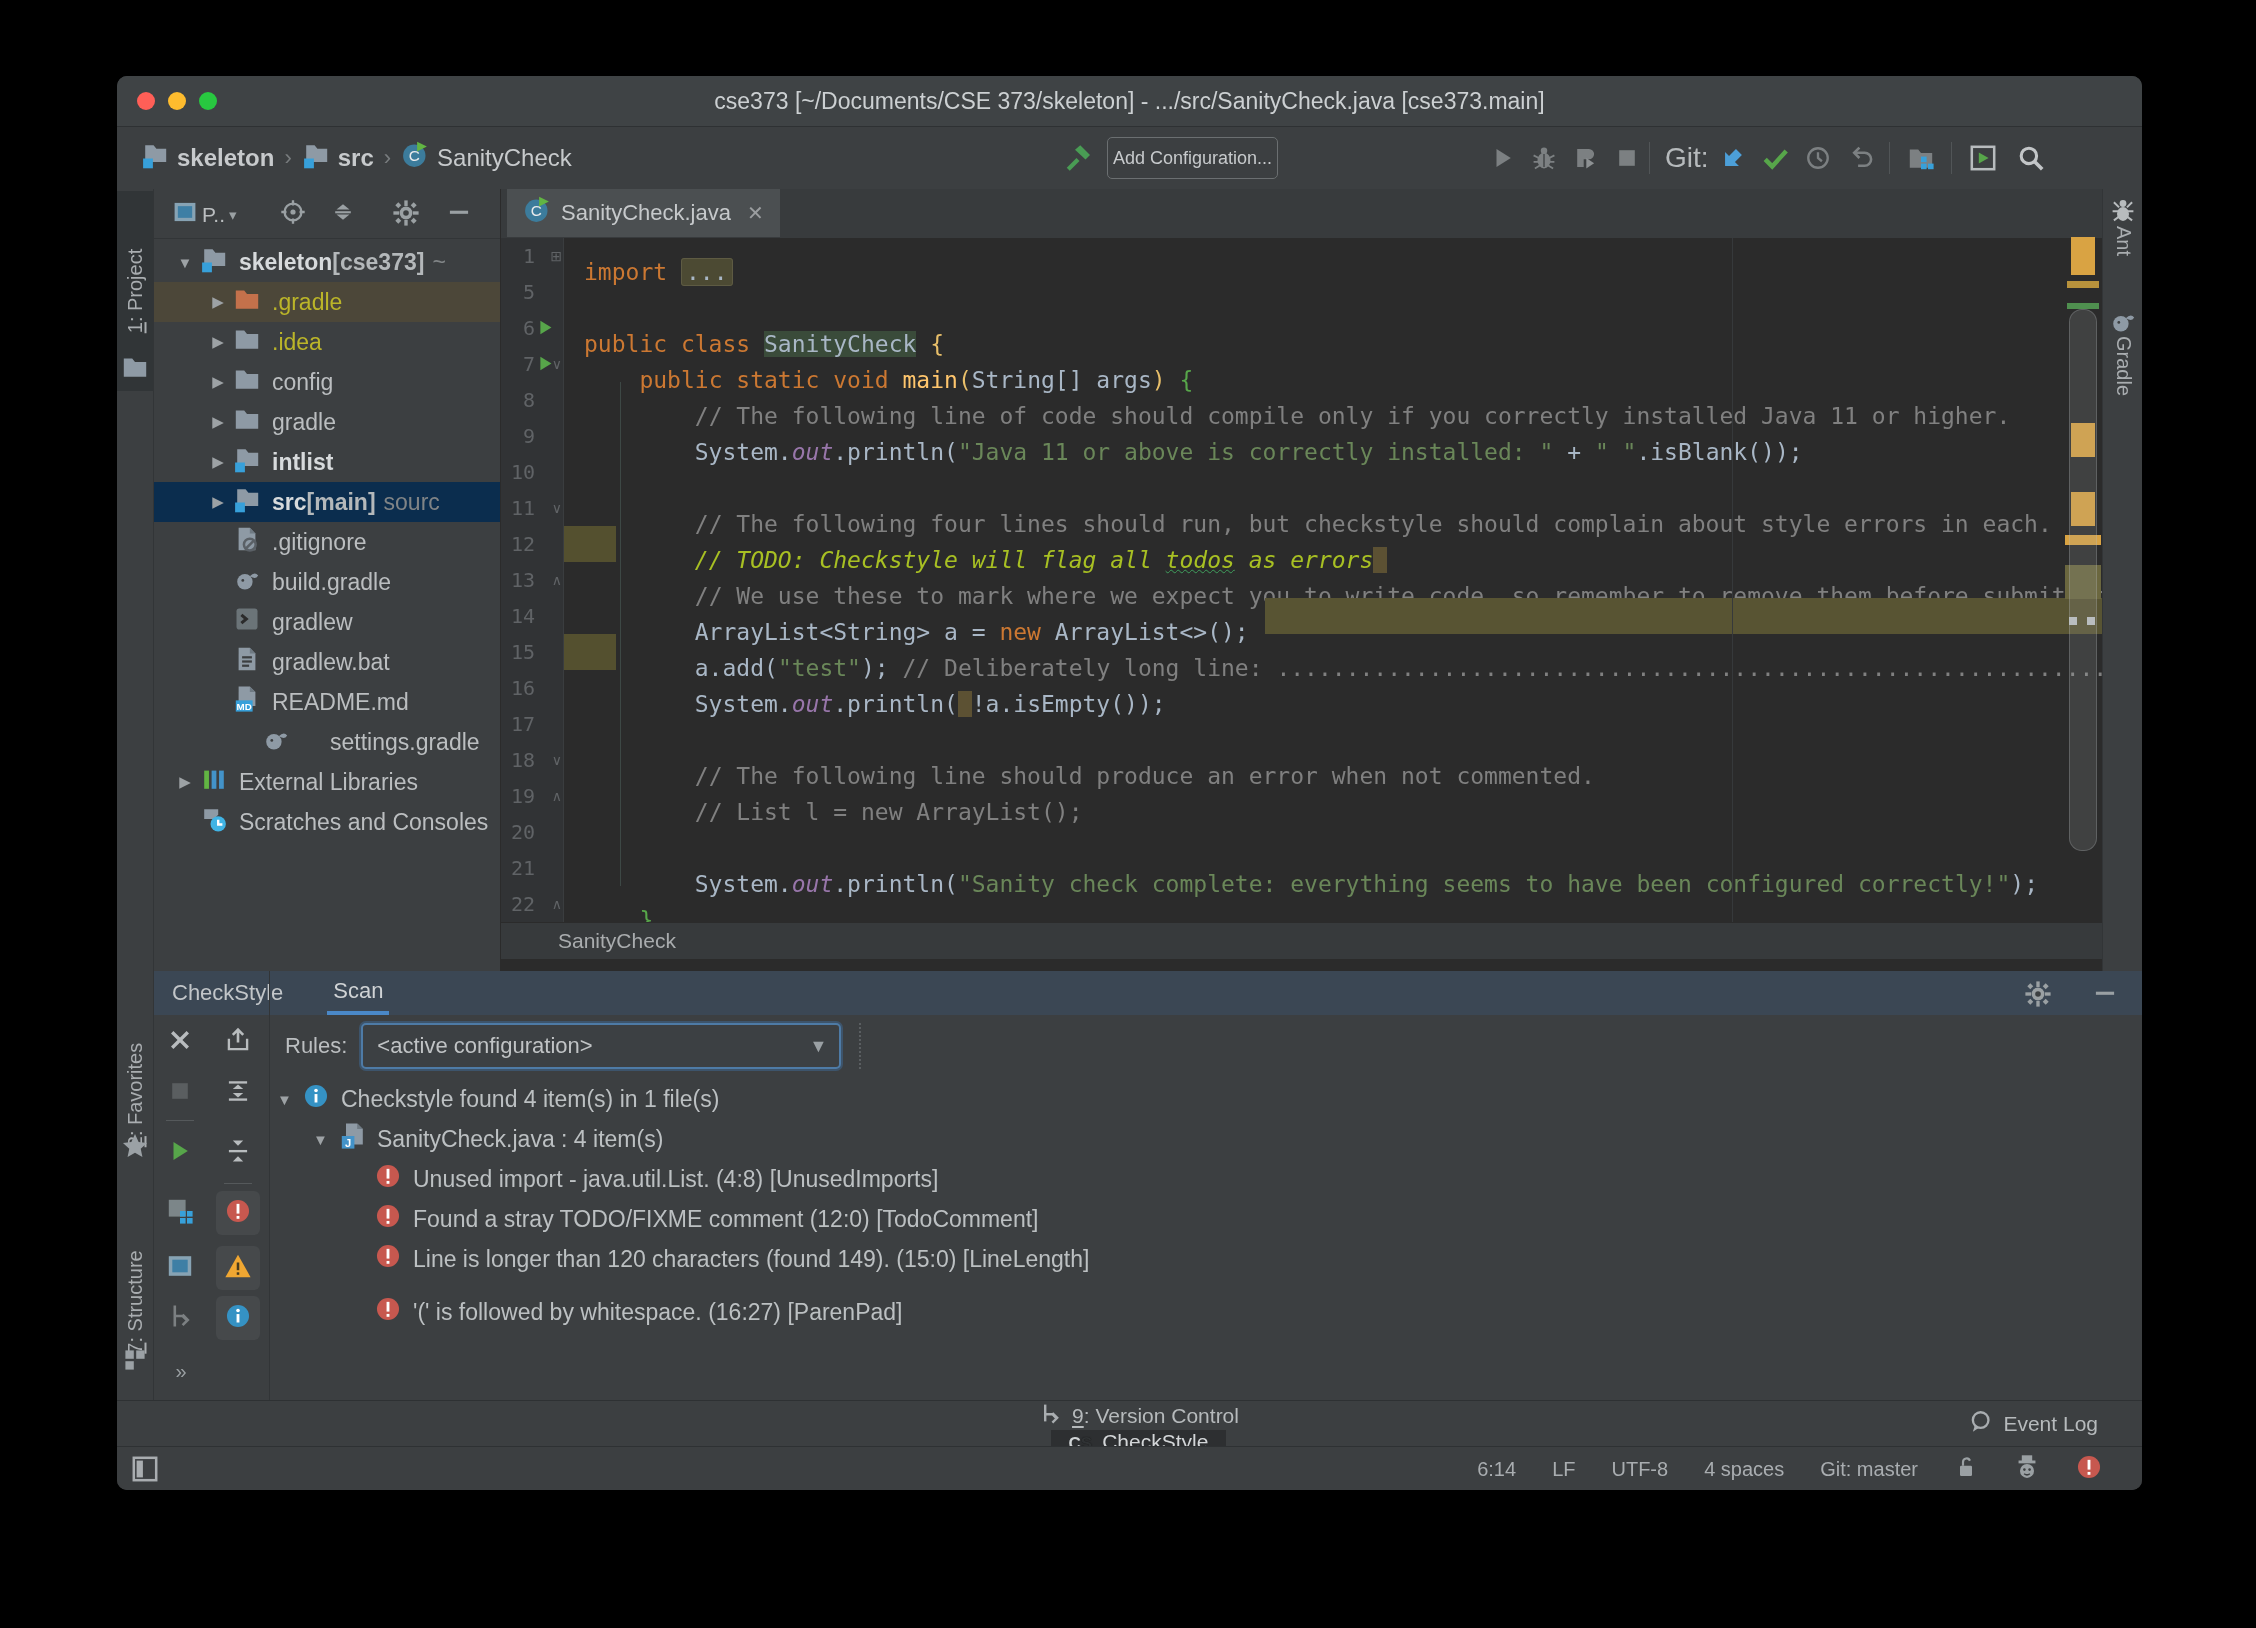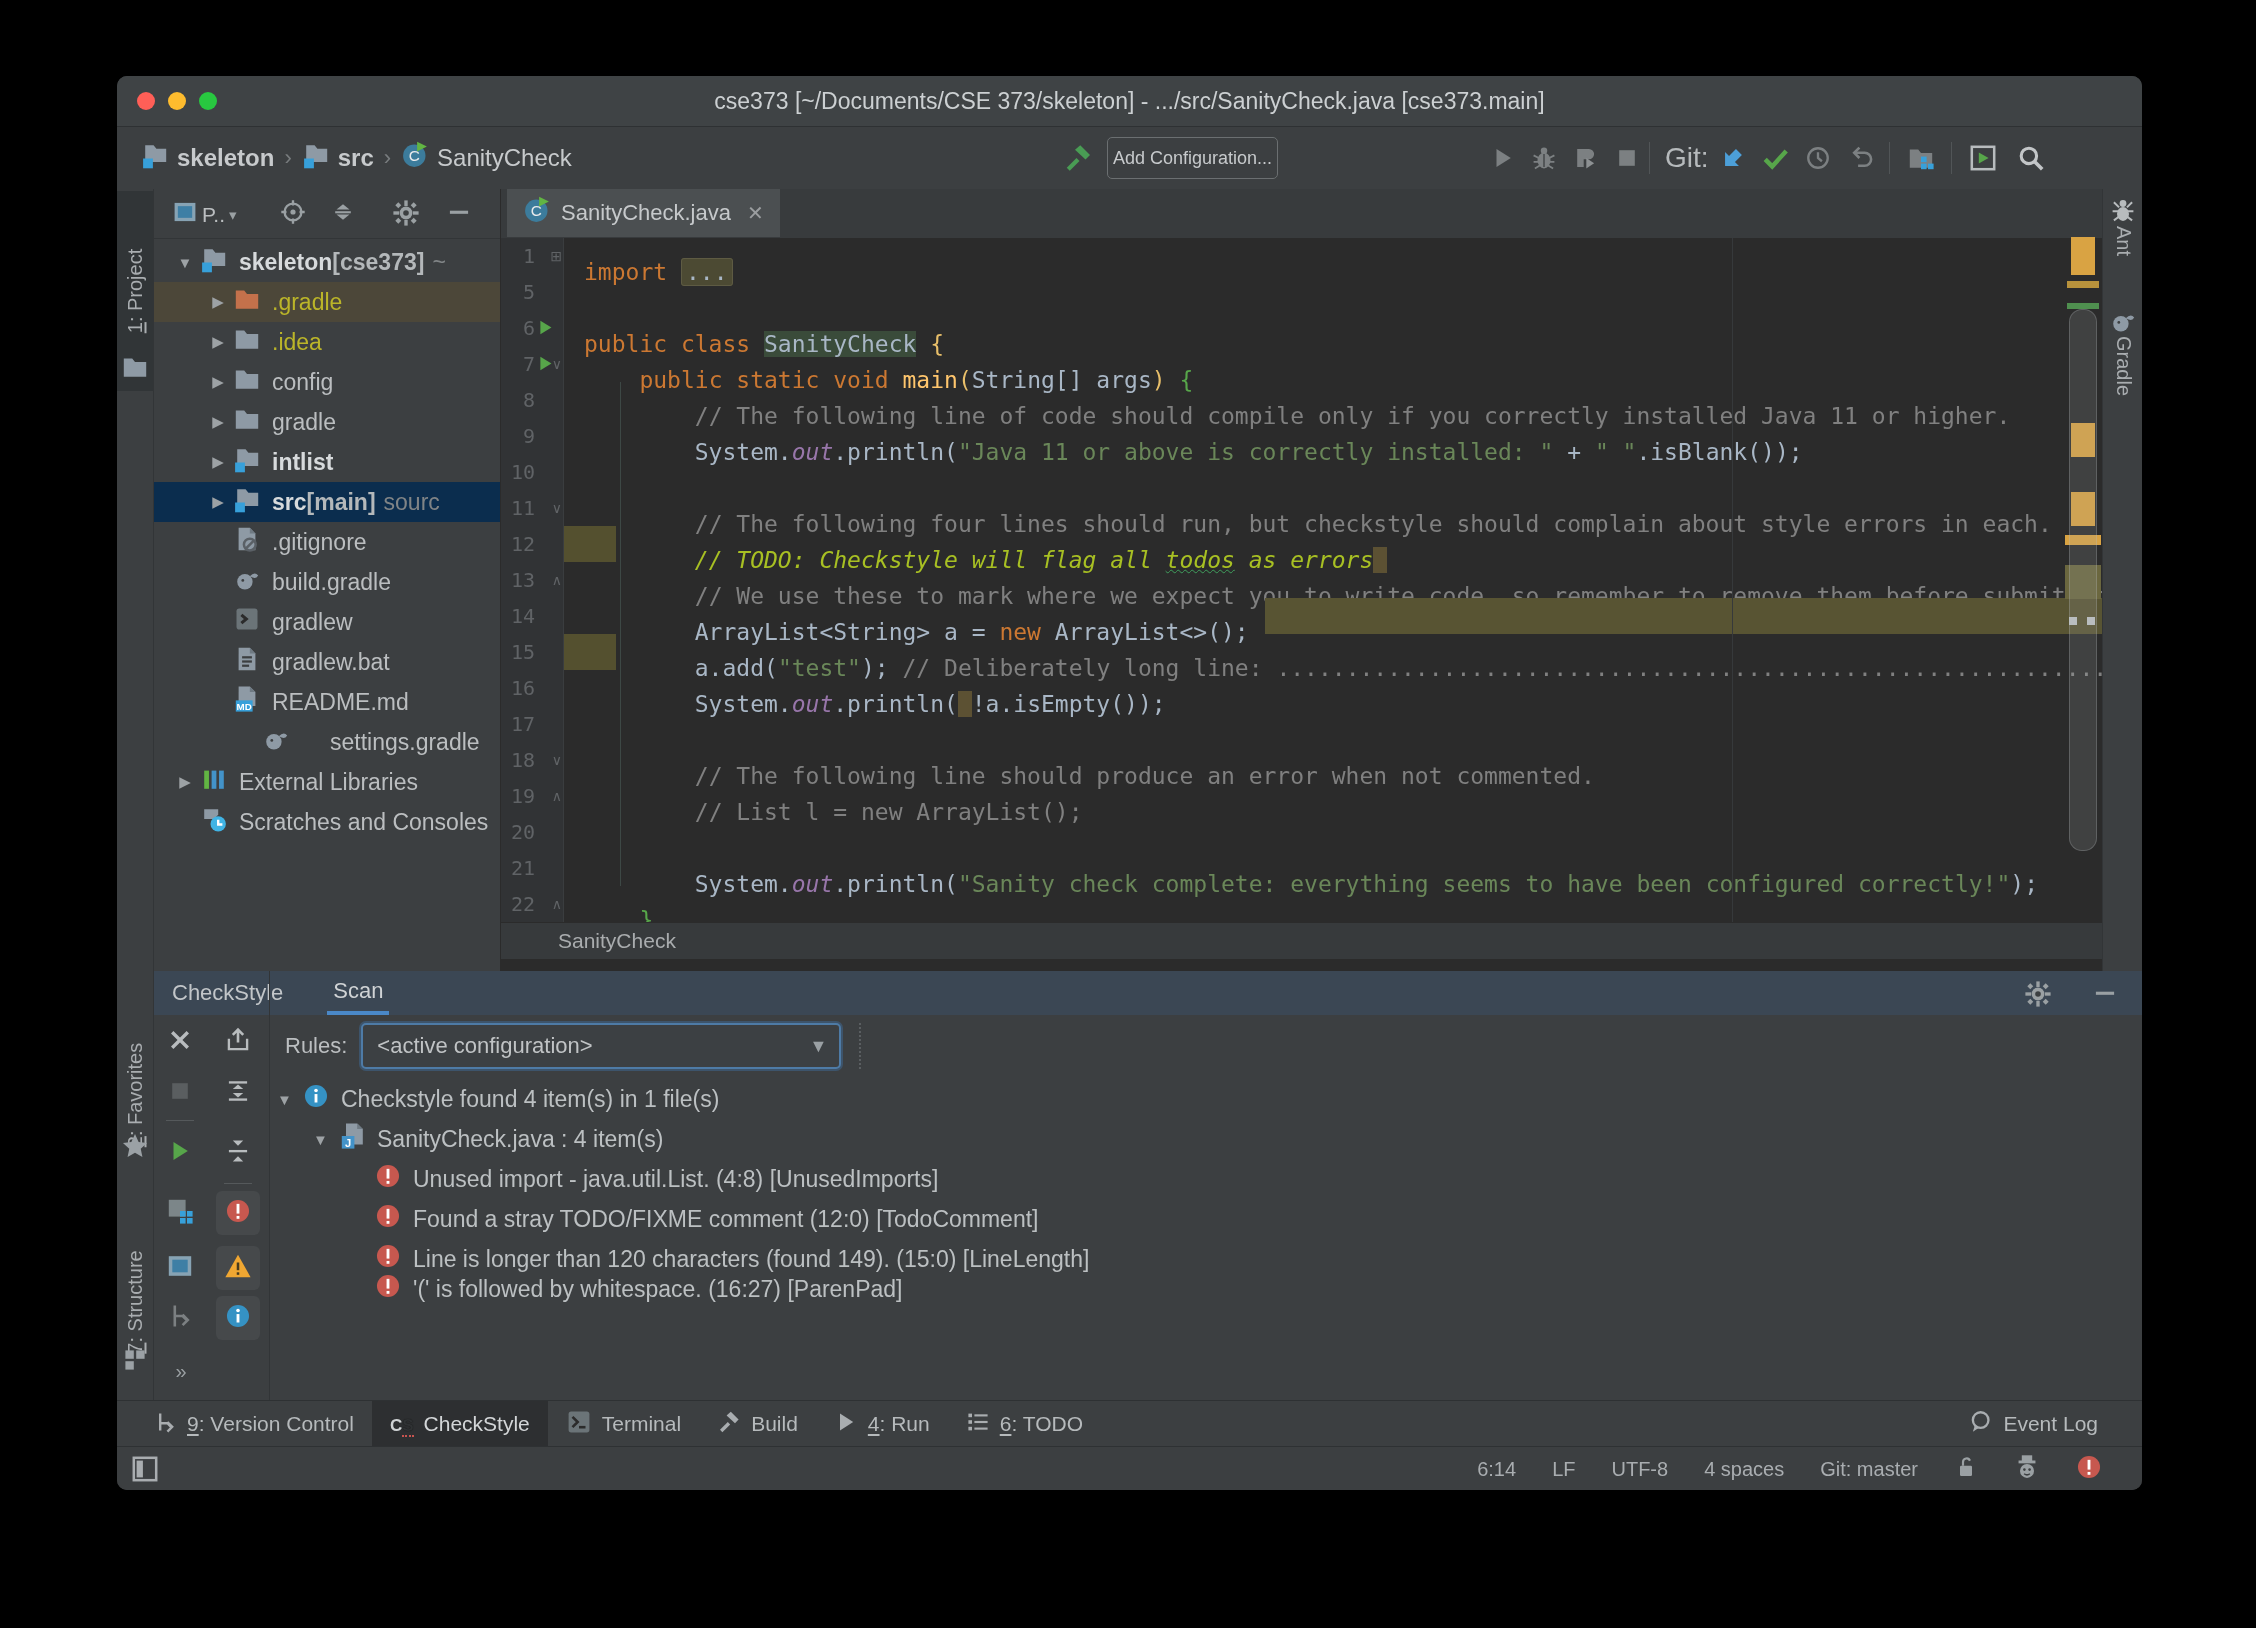--- a/index.html
+++ b/index.html
@@ -88,21 +88,21 @@
   .dotsep{margin-left:18px;height:46px;border-left:2px dotted #5a5e61;}
   .cs-left{position:absolute;left:0;top:0;width:115px;bottom:0;border-right:1px solid #323537;}
   .cs-ic{position:absolute;width:44px;height:44px;display:flex;align-items:center;justify-content:center;border-radius:6px;}
   .cs-ic.toggled{background:#46494b;}
   .cs-results{position:absolute;left:115px;top:106px;right:0;bottom:0;overflow:hidden;}
   .csrow{position:absolute;display:flex;align-items:center;height:40px;font-size:23px;color:#bcc0c2;white-space:nowrap;}
   .csrow .arr{width:26px;font-size:15px;color:#9da2a5;}
   .csrow .ric{width:30px;margin-right:8px;}
   .chev2{color:#9aa0a3;font-size:20px;letter-spacing:-2px;}
   
-  .bottombar{position:absolute;left:0;right:0;top:1324px;height:46px;background:#3c3f41;border-top:1px solid #2e3133;display:flex;align-items:center;}
+  .bottombar{position:absolute;left:0;right:0;top:1324px;height:46px;background:#3c3f41;border-top:1px solid #2e3133;display:flex;align-items:center;flex-direction:column;}
   .bb-item{display:flex;align-items:center;gap:10px;height:46px;padding:0 18px;font-size:21px;color:#b6babc;}
   .bb-item.active{background:#2d2f31;color:#d3d6d8;}
   .bb-right{position:absolute;right:44px;top:0;height:46px;display:flex;align-items:center;gap:10px;font-size:21px;color:#b6babc;}
   .statusbar{position:absolute;left:0;right:0;top:1370px;height:44px;background:#3c3f41;border-top:1px solid #2e3133;}
   .sb-left{position:absolute;left:14px;top:8px;}
   .sb-right{position:absolute;right:40px;top:0;height:44px;display:flex;align-items:center;gap:36px;font-size:20px;color:#a9adb0;}
   u{text-underline-offset:3px;}
 </style>
 </head>
 <body>
@@ -795,21 +795,21 @@
           </div>
           <div class="csrow" style="top: 162px; left: 80px;">
             <span class="arr"></span>
             <span class="ric"><svg width="26" height="26" viewBox="0 0 20 20">
                 <circle cx="10" cy="10" r="8.5" fill="#C7584F"></circle>
                 <rect x="8.9" y="4.5" width="2.2" height="7.5" fill="#fff"></rect>
                 <rect x="8.9" y="13.8" width="2.2" height="2.2" fill="#fff"></rect>
               </svg></span>
             <span>Line is longer than 120 characters (found 149). (15:0) [LineLength]</span>
           </div>
-          <div class="csrow" style="top: 192px; left: 80px;">
+          <div class="csrow" style="top: 215px; left: 80px;">
             <span class="arr"></span>
             <span class="ric"><svg width="26" height="26" viewBox="0 0 20 20">
                 <circle cx="10" cy="10" r="8.5" fill="#C7584F"></circle>
                 <rect x="8.9" y="4.5" width="2.2" height="7.5" fill="#fff"></rect>
                 <rect x="8.9" y="13.8" width="2.2" height="2.2" fill="#fff"></rect>
               </svg></span>
             <span>'(' is followed by whitespace. (16:27) [ParenPad]</span>
           </div>
         </div>
     </div>

